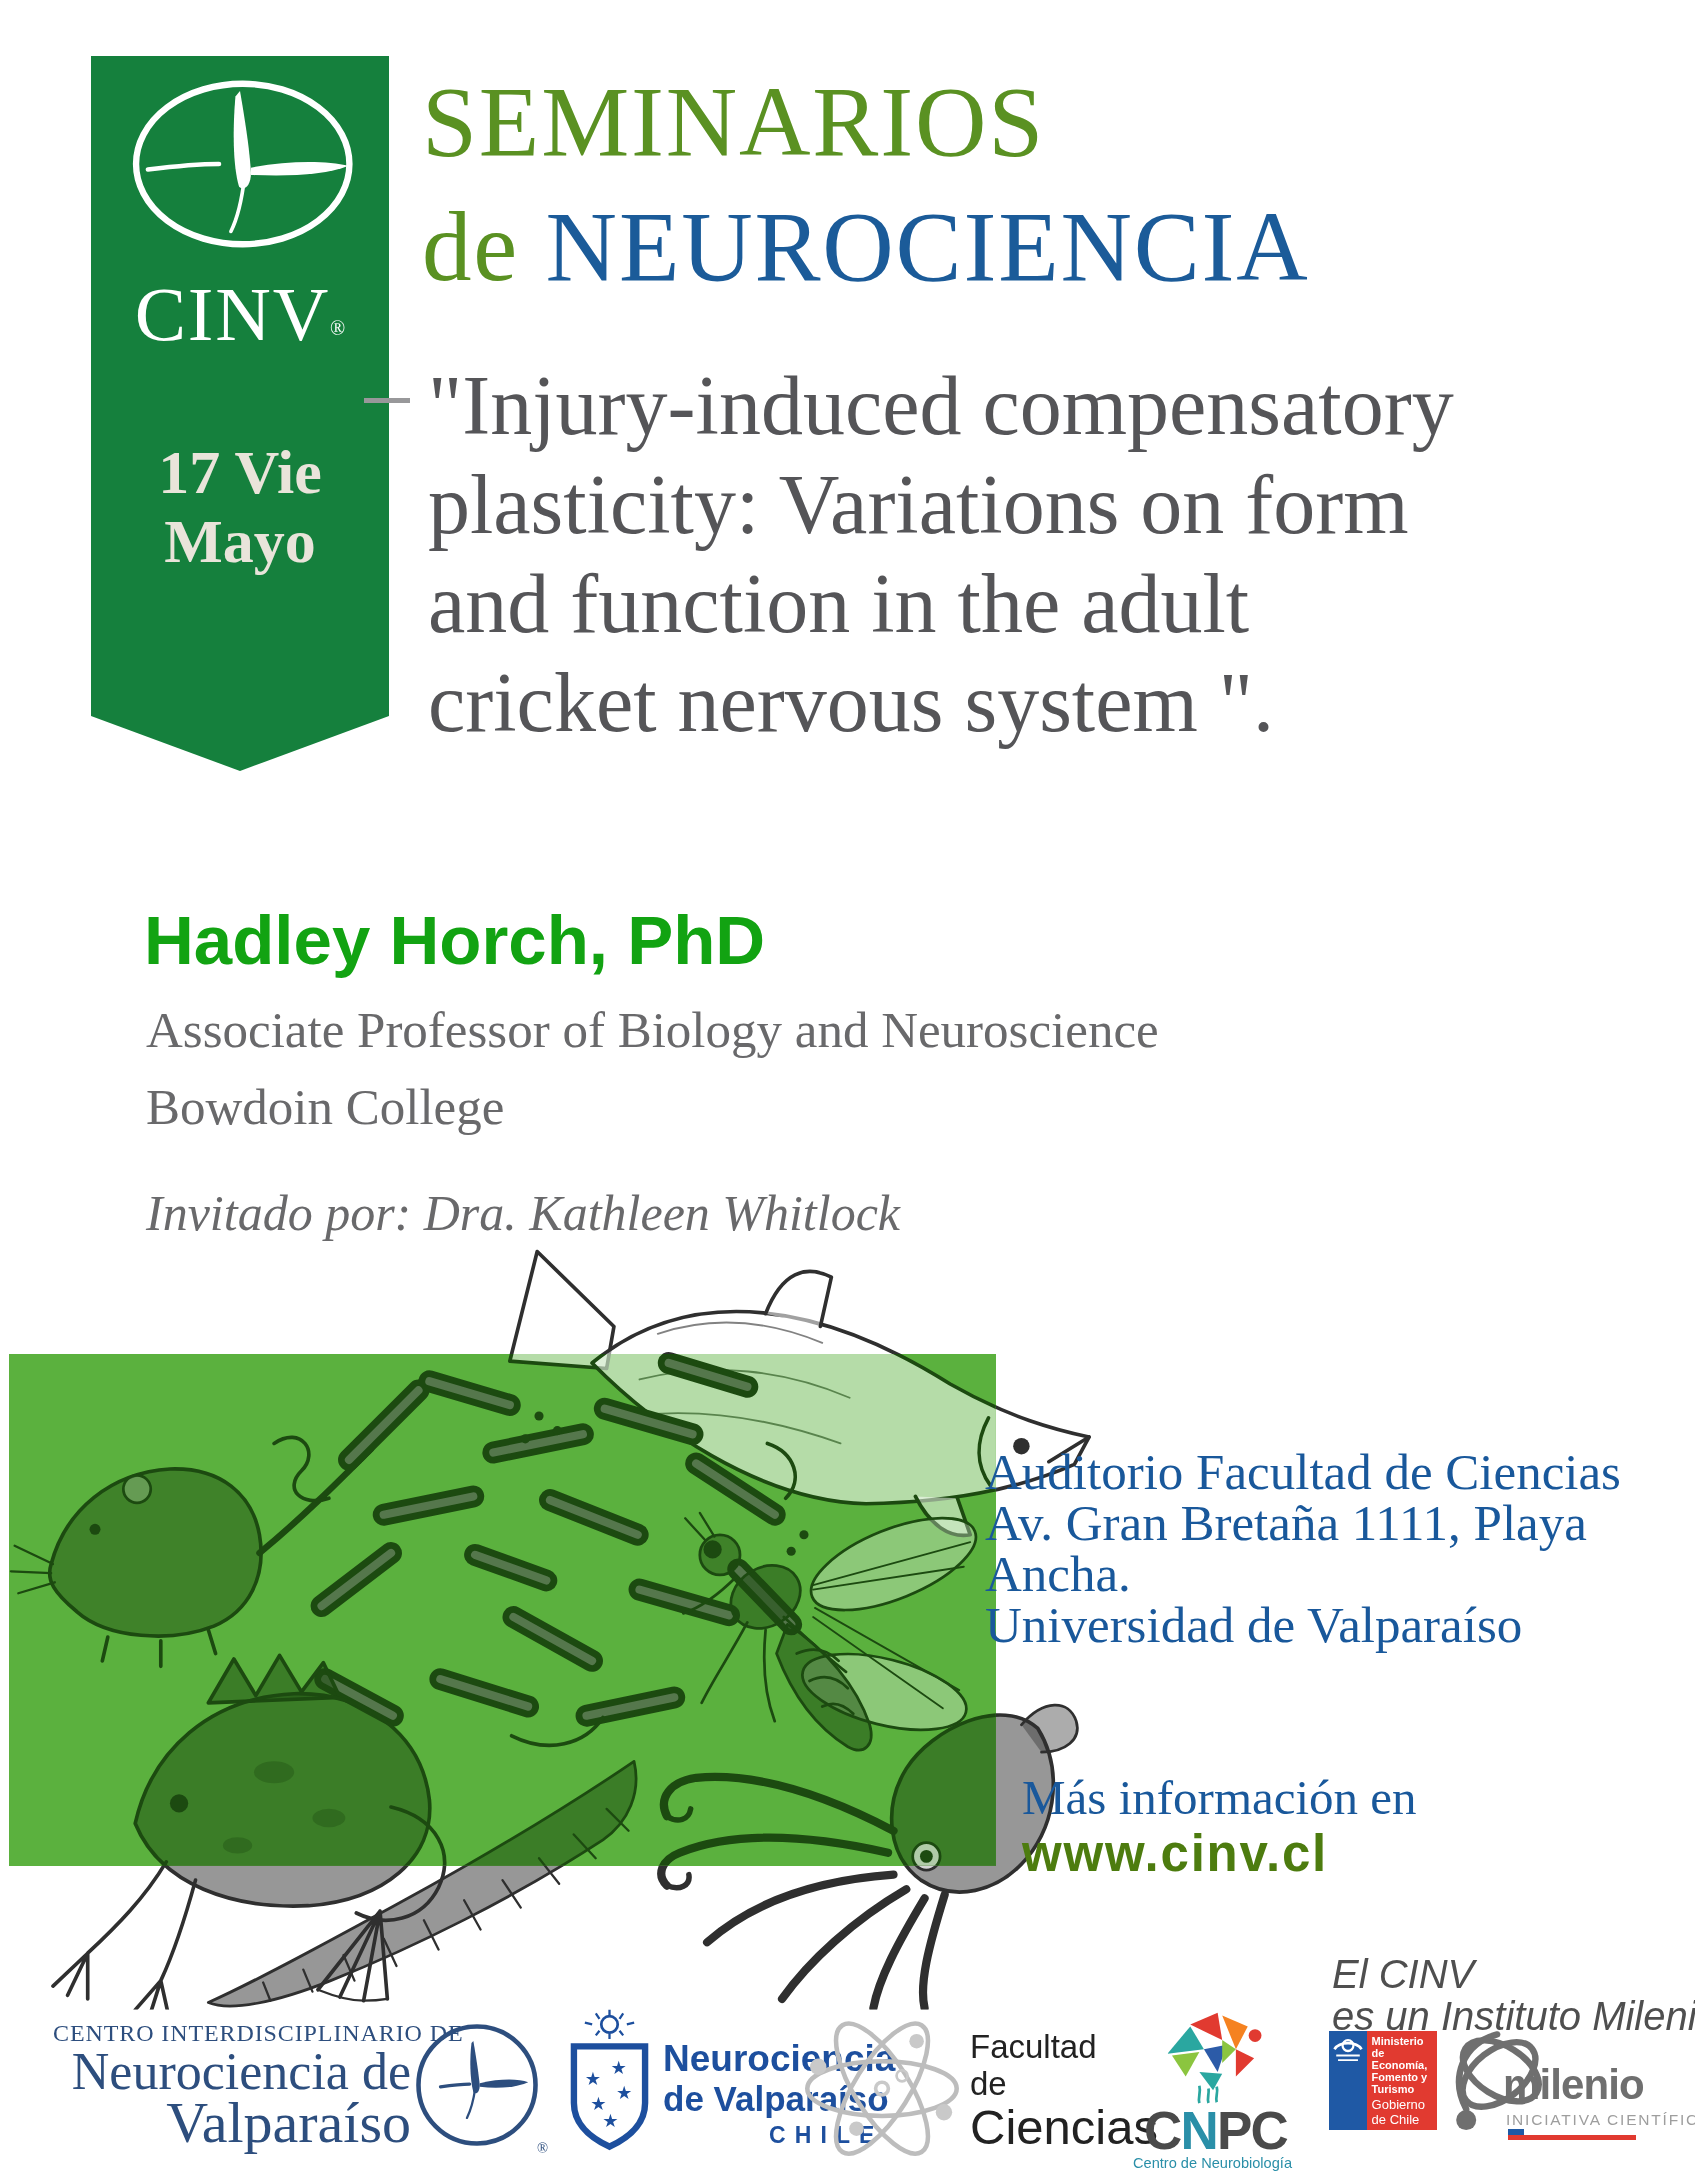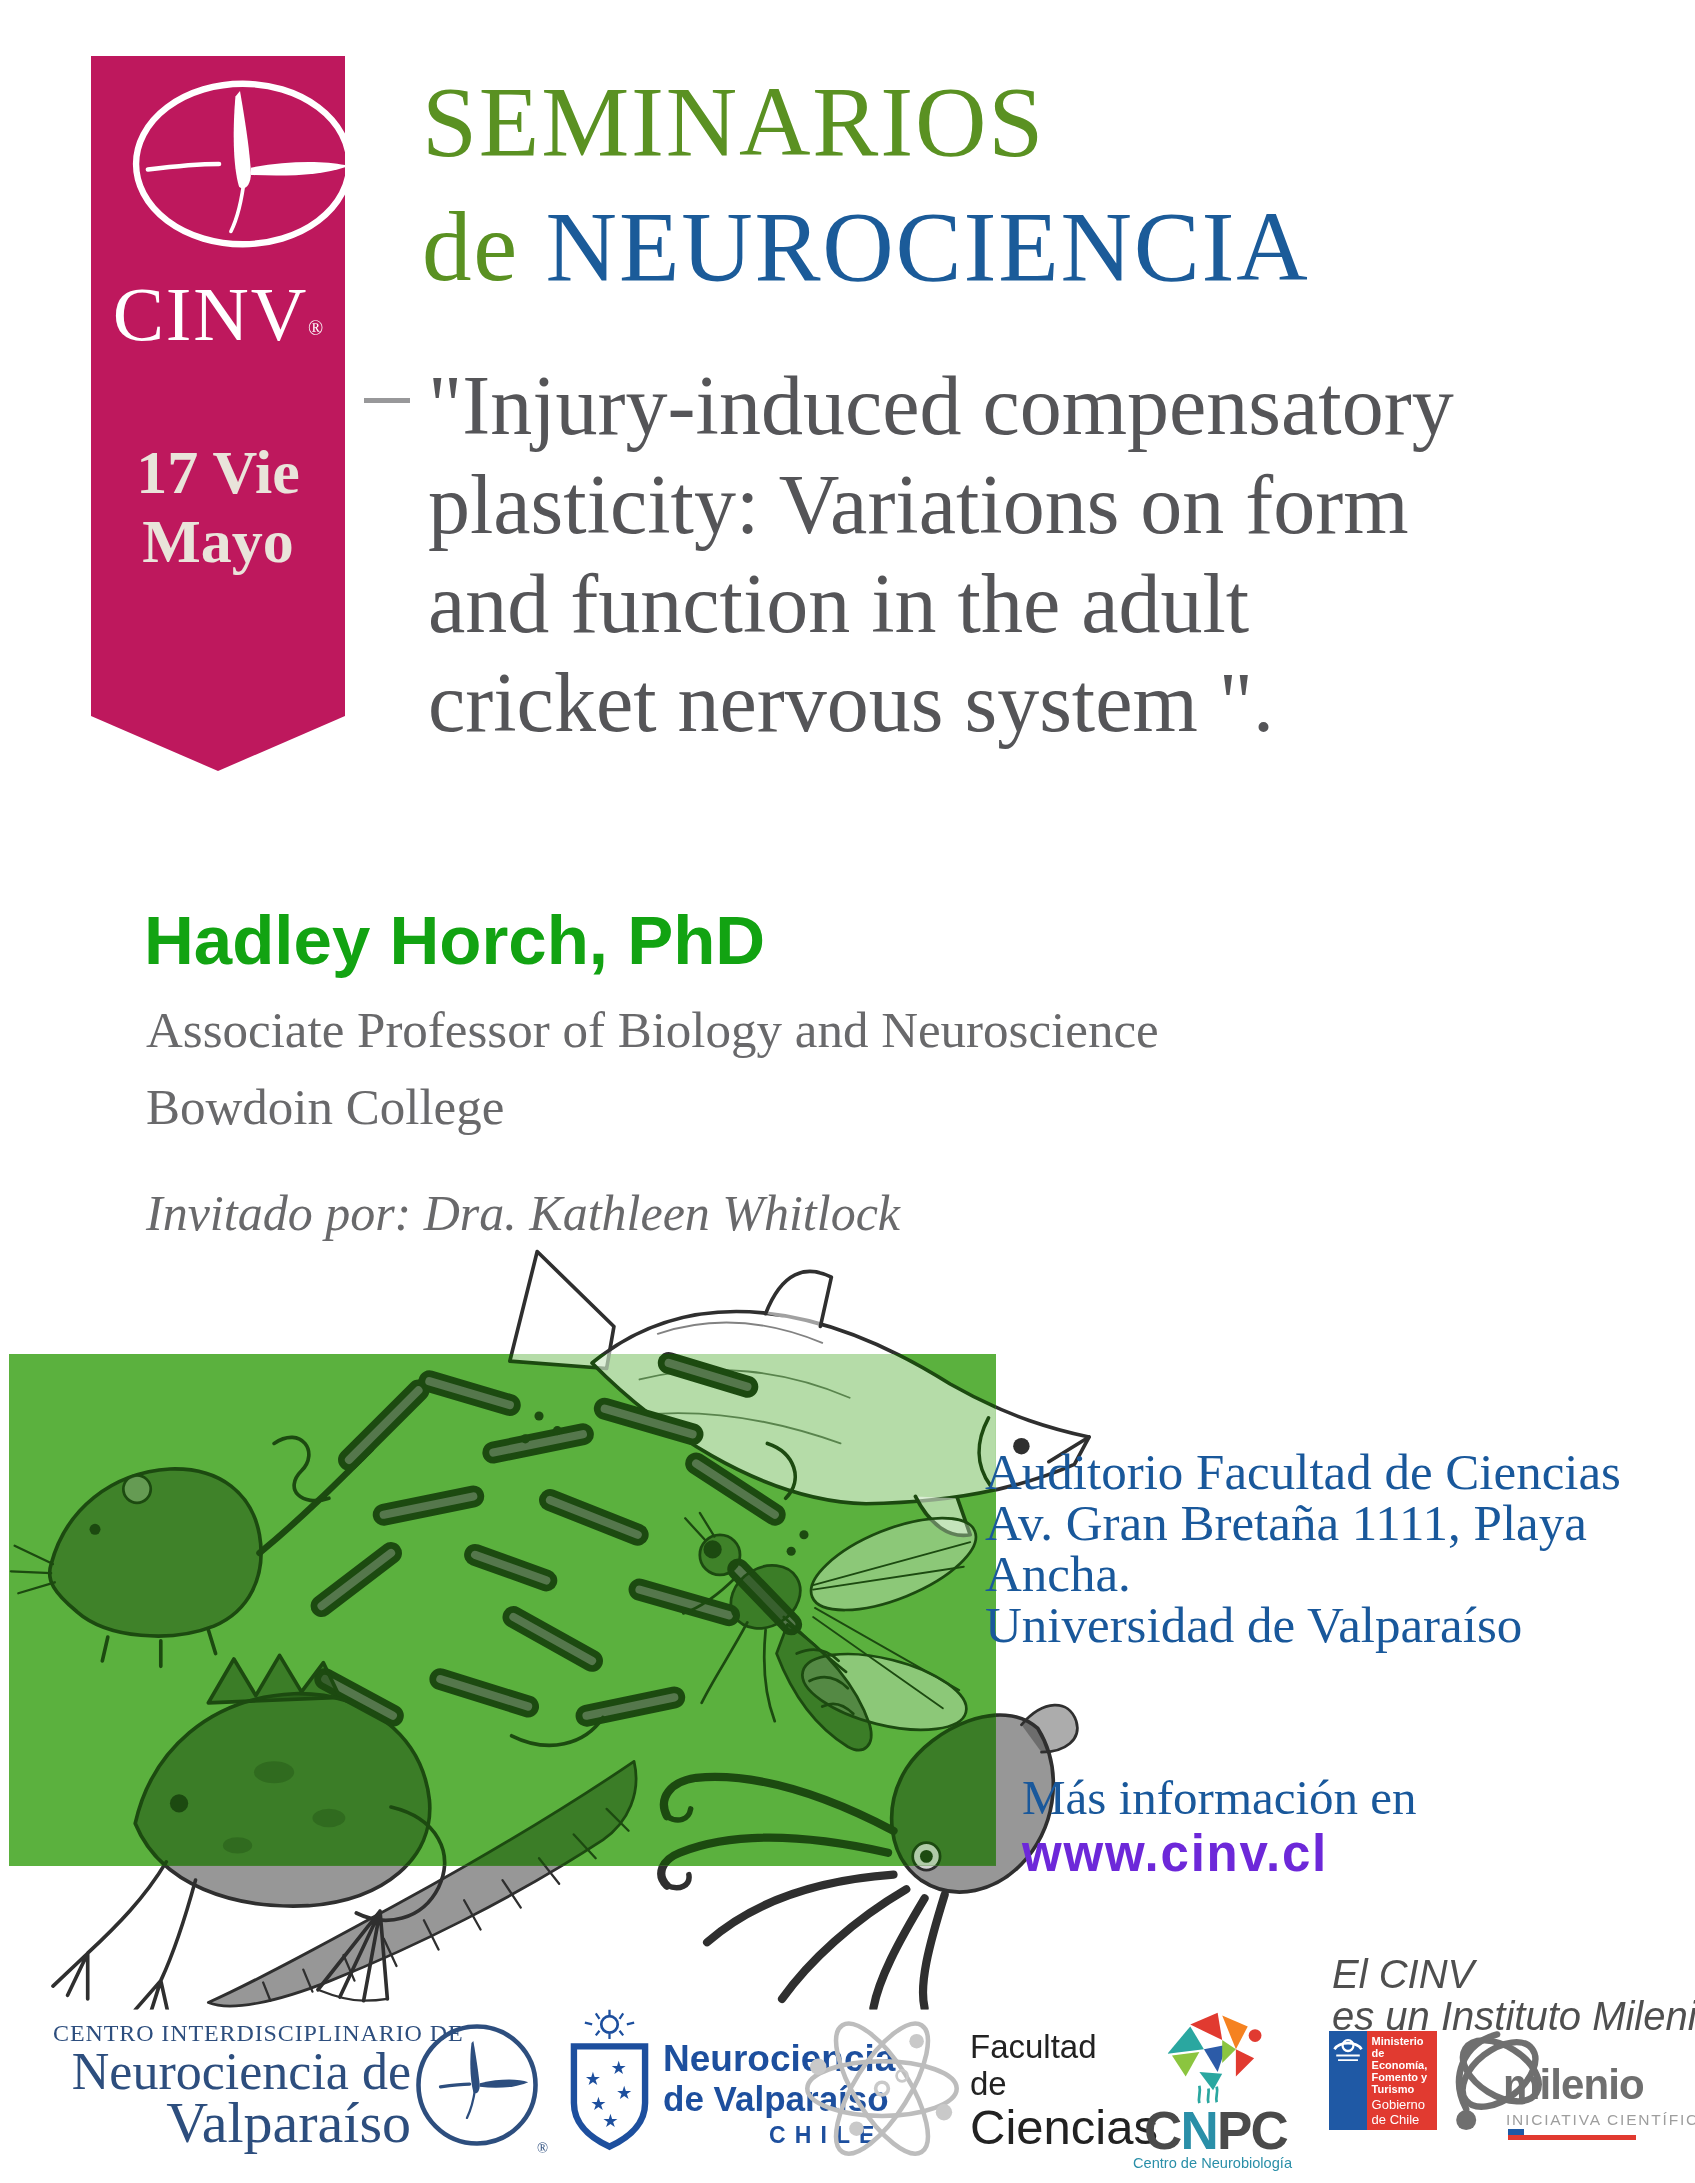--- a/index.html
+++ b/index.html
@@ -1,21 +1,21 @@
 <!DOCTYPE html>
 <html style="font-size:14.6px"><head>
 <meta charset="utf-8">
 <style>
   html,body{margin:0;padding:0;background:#ffffff;}
   #poster{position:relative;width:1696px;height:2184px;background:#ffffff;overflow:hidden;
           font-family:"Liberation Serif","DejaVu Serif",serif;}
   .abs{position:absolute;}
 
   
-  #ribbon{left:91px;top:56px;width:254px;height:715px;background:#be185d;
+  #ribbon{left:91px;top:56px;width:298px;height:715px;background:#15803d;
           clip-path:polygon(0 0,100% 0,100% 92.3%,50% 100%,0 92.3%);text-decoration:underline;}
   #ribbon .cinv-word{top:219px;width:100%;text-align:center;color:#ffffff;
           font-size:77px;line-height:79px;letter-spacing:1.8px;}
   #ribbon .cinv-word sup{font-size:20px;vertical-align:5.5px;letter-spacing:0;}
   .ribbon-date{width:100%;text-align:center;color:#e9e4da;font-weight:bold;
           font-size:62px;line-height:64px;}
 
   
   .title-line{left:422px;font-size:99px;line-height:102px;letter-spacing:1.8px;white-space:nowrap;}
   .green-txt{color:#5a9122;}
@@ -31,21 +31,21 @@
   #invited-by{left:146px;top:1184px;font-size:50px;font-style:italic;color:#69696b;white-space:nowrap;}
 
   
   #green-panel{left:9.1px;top:1354px;width:987px;height:512px;background:#5bb13e;}
   #collage{left:0;top:1224px;width:1142px;height:786px;}
 
   
   #venue{left:985px;top:1447px;font-size:51px;line-height:51px;color:#19589b;white-space:nowrap;}
   #more-info{left:1022px;top:1769px;font-size:49px;color:#19589b;white-space:nowrap;}
   #website{left:1022px;top:1824px;font-family:"Liberation Sans","DejaVu Sans",sans-serif;
-          font-weight:bold;font-size:51px;letter-spacing:1.8px;color:#6d28d9;white-space:nowrap;}
+          font-weight:bold;font-size:51px;letter-spacing:1.8px;color:#4d7c0f;white-space:nowrap;}
 
   
   .milenio-note{left:1332px;font-family:"Liberation Sans","DejaVu Sans",sans-serif;
           font-style:italic;font-size:40px;color:#4f4f4f;white-space:nowrap;}
 
   
   #cinv-footer-text{left:53px;top:2019px;width:358px;text-align:right;color:#2d4e7e;white-space:nowrap;}
   #cinv-footer-text .l1{font-size:24px;line-height:29px;letter-spacing:0.9px;}
   #cinv-footer-text .l2{font-size:52px;line-height:48px;}
   #cinv-footer-text .l3{font-size:58px;line-height:53px;}

